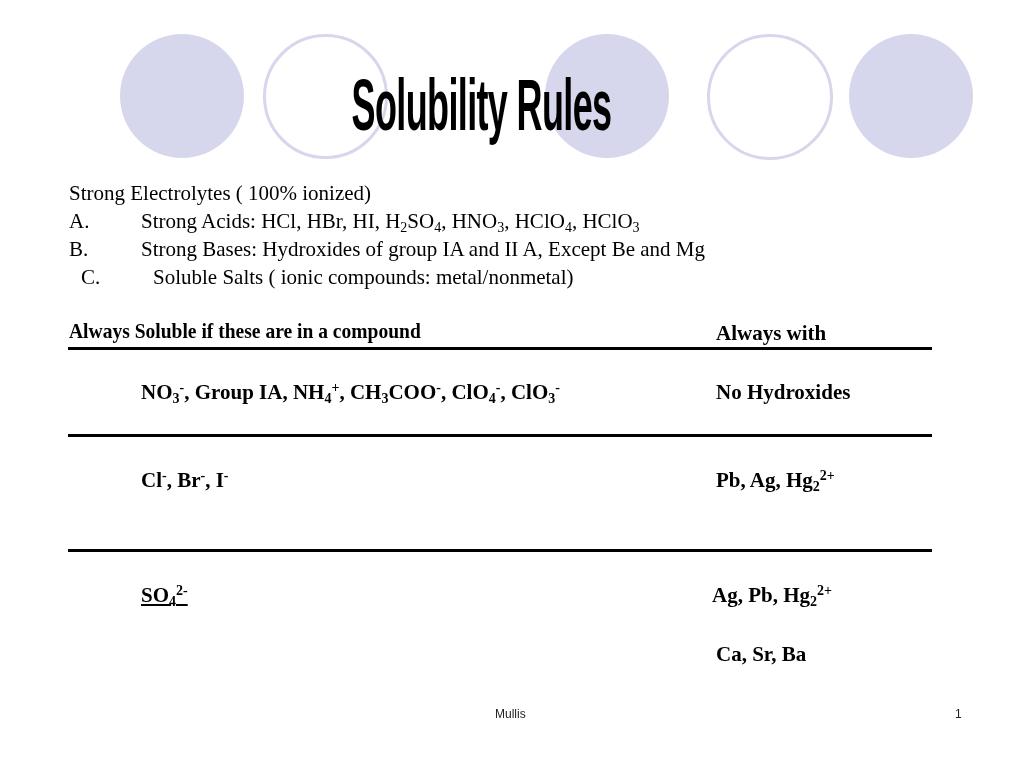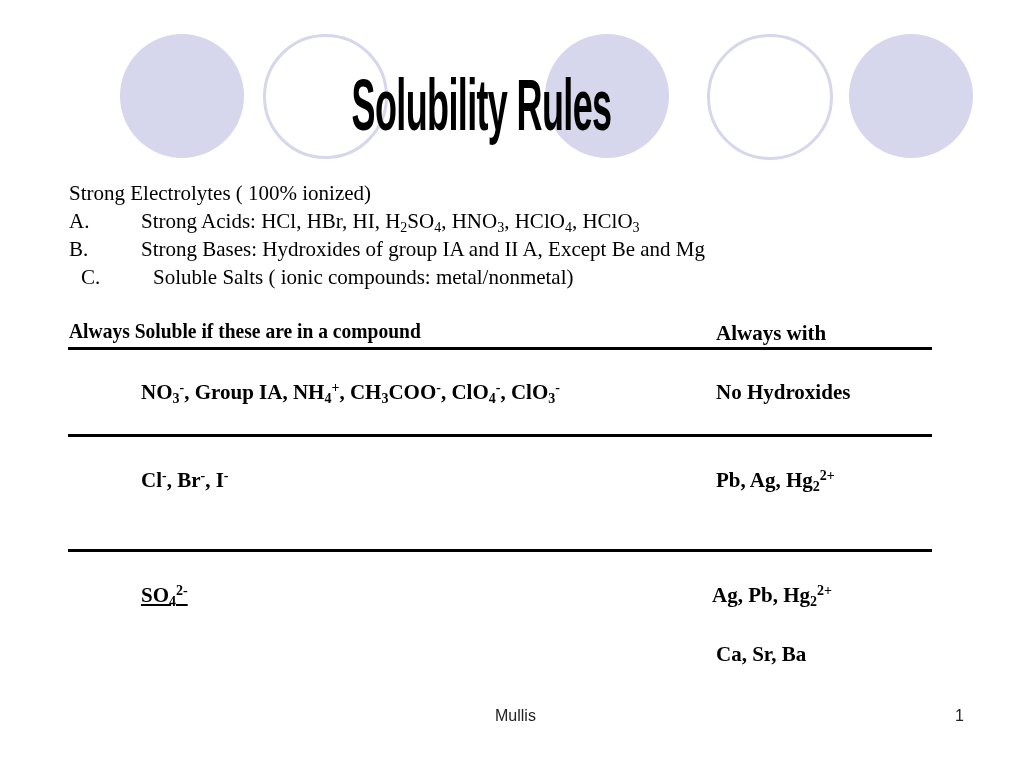--- a/index.html
+++ b/index.html
@@ -13,21 +13,21 @@
   #title span { font-family: "Liberation Sans", "DejaVu Sans", sans-serif; font-weight: bold;
            font-size: 58px; letter-spacing: -1px; transform: scaleX(0.62) scaleY(1.25);
            display: inline-block; white-space: nowrap; color: #000; }
   .line { position: absolute; left: 69px; font-size: 21px; font-weight: normal; white-space: nowrap; line-height: 24px; }
   .line .lbl { display: inline-block; width: 72px; }
   .rule { position: absolute; left: 68px; width: 864px; height: 3px; background: #000; }
   .cell { position: absolute; font-size: 21px; font-weight: bold; white-space: nowrap; line-height: 24px; }
   .hdr { position: absolute; font-size: 21px; font-weight: bold; white-space: nowrap; transform: scaleX(0.93); transform-origin: left; }
   sub { font-size: 14px; vertical-align: -4px; line-height: 0; }
   sup { font-size: 14px; vertical-align: 7px; line-height: 0; }
-  .footer { position: absolute; font-family: "Liberation Sans", "DejaVu Sans", sans-serif; font-size: 16px; color: #222; }
+  .footer { position: absolute; font-family: "Liberation Sans", "DejaVu Sans", sans-serif; font-size: 12px; color: #222; }
 </style>
 </head>
 <body>
 
 <div class="circle filled" style="left:120px; top:34px; width:124px; height:124px;"></div>
 <div class="circle outline" style="left:263px; top:34px; width:125px; height:125px;"></div>
 <div class="circle filled" style="left:545px; top:34px; width:124px; height:124px;"></div>
 <div class="circle outline" style="left:707px; top:34px; width:126px; height:126px;"></div>
 <div class="circle filled" style="left:849px; top:34px; width:124px; height:124px;"></div>
 

